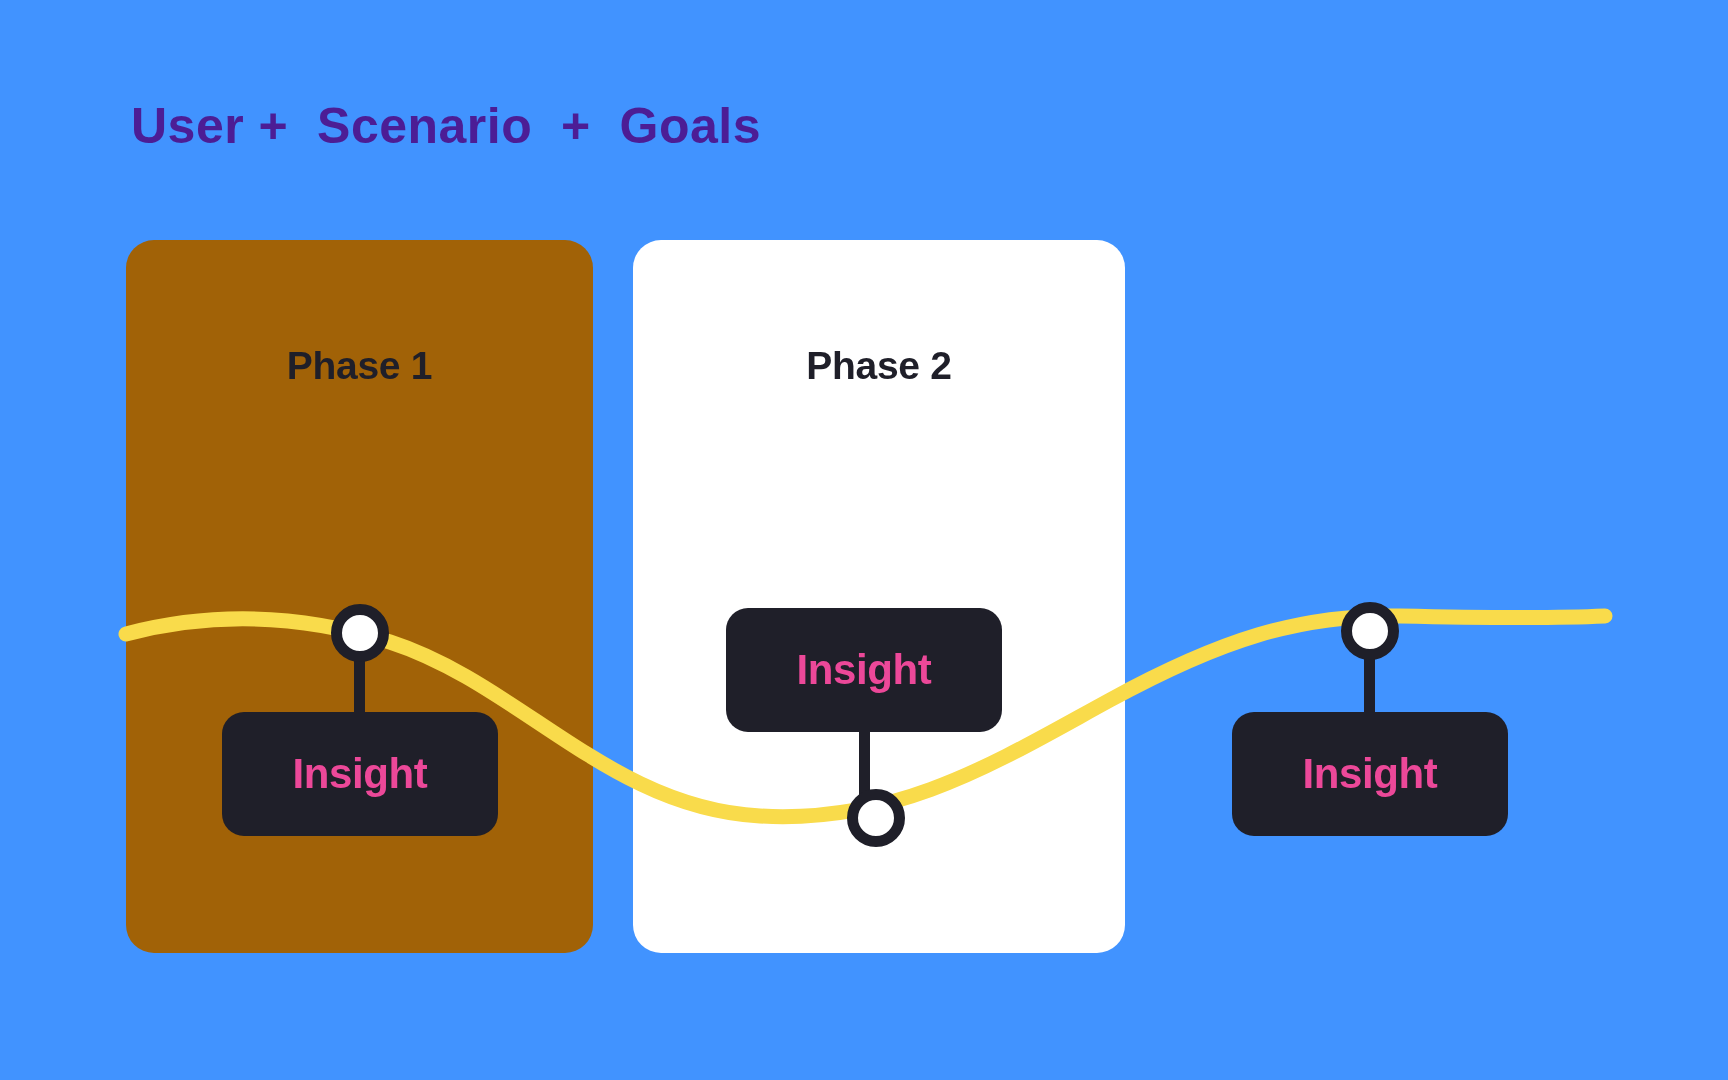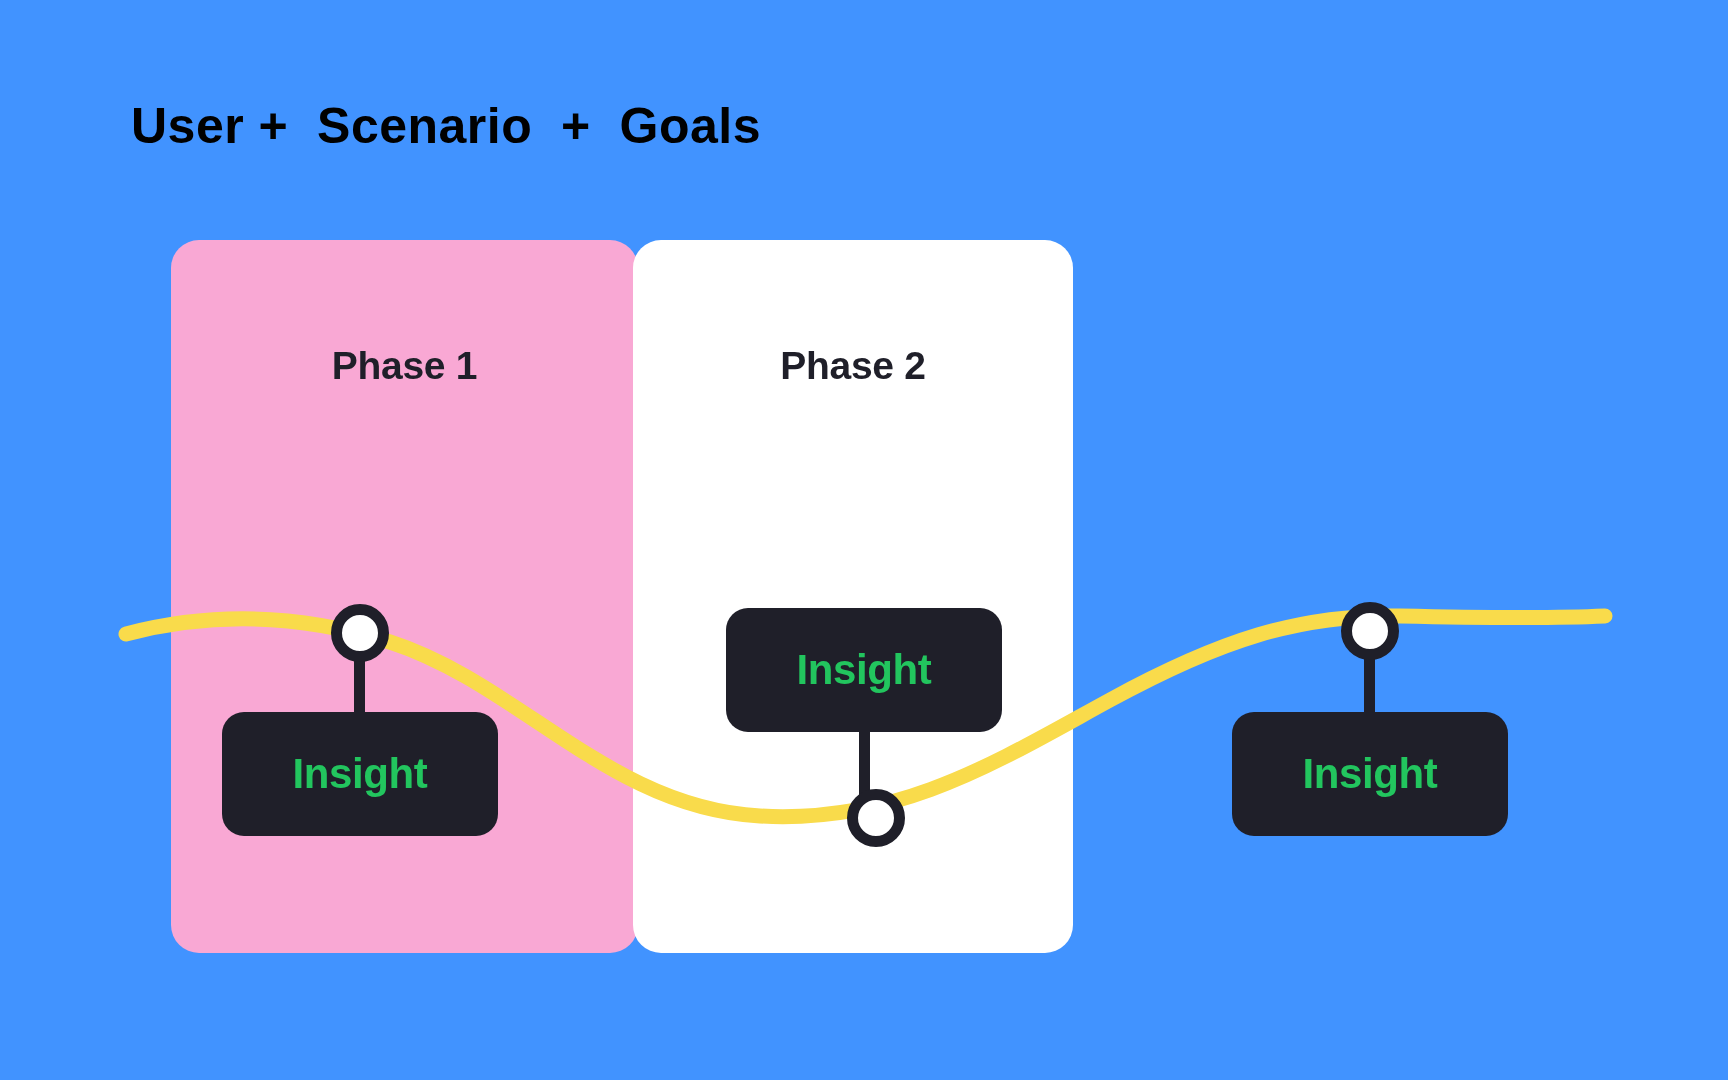--- a/index.html
+++ b/index.html
@@ -36,21 +36,21 @@
 
   
   .card {
     position: absolute;
     top: 240px;
     height: 713px;
     background: #ffffff;
     border-radius: 28px;
   }
   #card-1 { left: 126px; width: 467px; }
-  #card-2 { left: 633px; width: 440px; }
+  #card-2 { left: 633px; width: 492px; }
   #card-3 { left: 1135px; width: 470px; }
 
   .phase-label {
     position: absolute;
     top: 104px;
     left: 0;
     width: 100%;
     text-align: center;
     font-size: 39px;
     font-weight: bold;
@@ -83,21 +83,21 @@
   }
   .stem {
     position: absolute;
     width: 11px;
     background: #1f1f29;
   }
   .pill {
     position: absolute;
     background: #1f1f29;
     border-radius: 22px;
-    color: #22c55e;
+    color: #ec4899;
     font-size: 42px;
     font-weight: bold;
     display: flex;
     align-items: center;
     justify-content: center;
     letter-spacing: -0.4px;
   }
 
   
   #marker-1 .ring  { left: 331px; top: 604px; }
@@ -112,23 +112,23 @@
   
   #marker-3 .ring  { left: 1341px; top: 602px; }
   #marker-3 .stem  { left: 1364px; top: 638px; height: 92px; }
   #marker-3 .pill  { left: 1232px; top: 712px; width: 276px; height: 124px; }
 </style>
 </head>
 <body>
 
 <div id="stage" style="background: rgb(65, 147, 255);">
 
-  <div id="title" style="color: #000000;">User +  Scenario  +  Goals</div>
+  <div id="title" style="color: #4c1d95;">User +  Scenario  +  Goals</div>
 
-  <div class="card" id="card-1" style="background: #f9a8d4; margin-left: 45px;">
+  <div class="card" id="card-1" style="background: #a16207;">
     <div class="phase-label">Phase 1</div>
   </div>
 
   <div class="card" id="card-2" style="background: rgb(255, 255, 255);">
     <div class="phase-label">Phase 2</div>
   </div>
 
 
   <svg id="wave-layer" viewBox="0 0 1728 1080">
     <path id="wave-path" fill="none" stroke="#f9db4b" stroke-width="15" stroke-linecap="round" d="M 126 634

